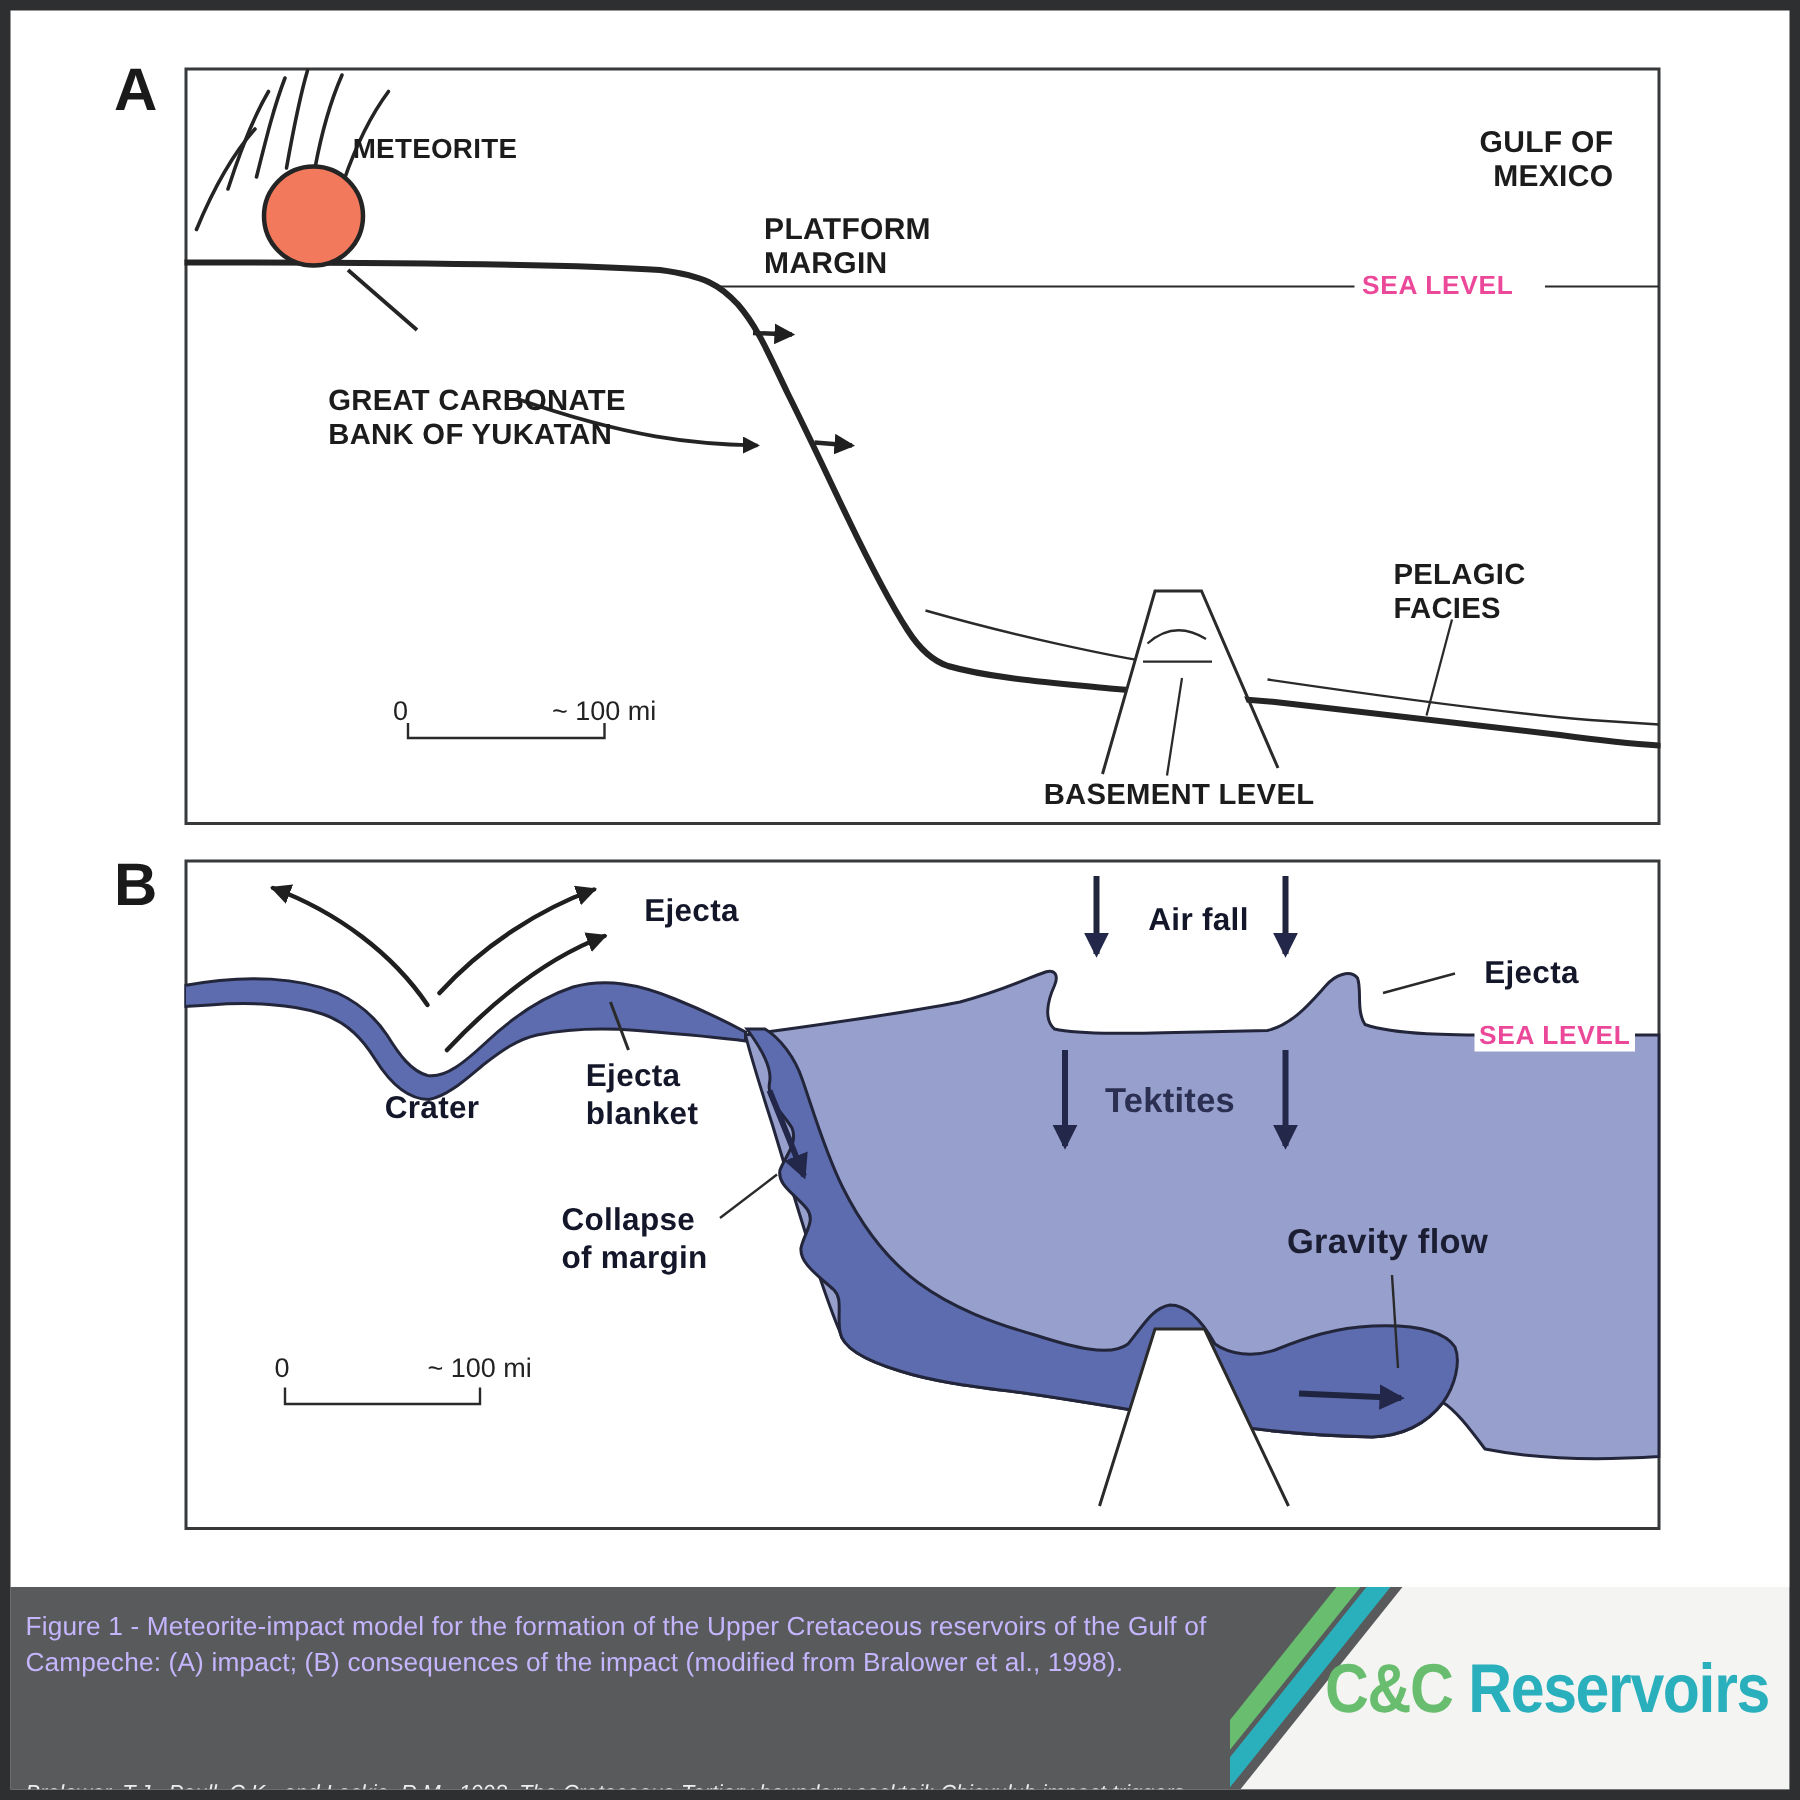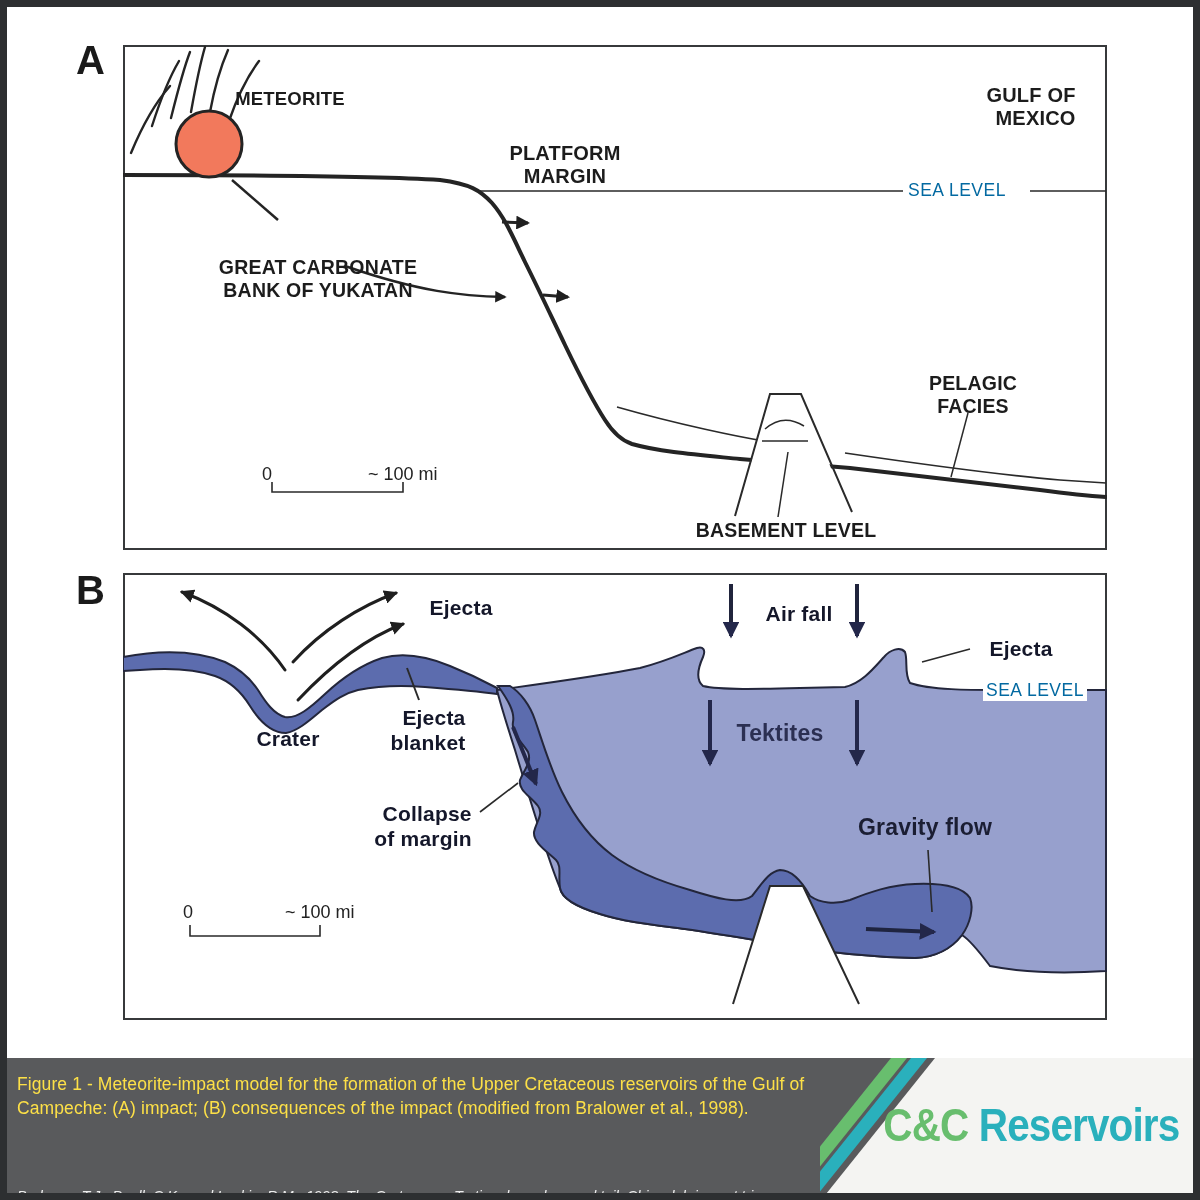--- a/index.html
+++ b/index.html
@@ -3,29 +3,29 @@
 <meta charset="utf-8">
 <style>
   html,body{margin:0;padding:0;background:#777;}
   #page{position:relative;width:1200px;height:1200px;background:#ffffff;overflow:hidden;
         font-family:"Liberation Sans","DejaVu Sans",sans-serif;}
   .frame{position:absolute;inset:0;border:7px solid #2d2f31;pointer-events:none;z-index:50;}
   .panelbox{position:absolute;border:2px solid #37393b;background:#fff;box-sizing:border-box;}
   .psvg{position:absolute;display:block;}
   .lbl{position:absolute;color:#1c1c1c;white-space:pre-line;z-index:10;}
   .big{font-size:40px;font-weight:bold;color:#1a1a1a;}
-  .blab{font-weight:bold;font-size:19.5px;line-height:23px;letter-spacing:0.2px;text-align:center;
+  .blab{font-weight:bold;font-size:19.5px;line-height:23px;letter-spacing:0.2px;text-align:left;
         transform:translateX(-50%);}
-  .blab2{font-weight:bold;font-size:21px;line-height:25px;letter-spacing:0.2px;text-align:right;
+  .blab2{font-weight:bold;font-size:21px;line-height:25px;letter-spacing:0.2px;text-align:left;
         transform:translateX(-50%);color:#14172a;}
   .plain{font-size:18px;font-weight:400;color:#222;}
-  .sea{font-size:17.5px;font-weight:400;color:#0369a1;letter-spacing:0.5px;}
+  .sea{font-size:17.5px;font-weight:700;color:#ec4899;letter-spacing:0.5px;}
   .footer-band{position:absolute;left:7px;right:7px;top:1058px;bottom:7px;background:#595a5c;z-index:20;}
   .caption{position:absolute;left:10px;top:14px;width:800px;font-size:17.5px;line-height:24px;
-           color:#fde047;letter-spacing:0.1px;}
+           color:#c4b5fd;letter-spacing:0.1px;}
   .reference{position:absolute;left:10px;top:88px;width:800px;font-size:14.5px;line-height:20px;
              font-style:italic;color:#eeeeee;margin-top:40px;}
   .logo-wrap{position:absolute;right:0;top:0;width:373px;height:135px;overflow:hidden;text-decoration:underline;}
   .stripe{position:absolute;top:-10px;height:160px;transform:skewX(-38.7deg);transform-origin:top left;}
   .logo-box{position:absolute;top:0;left:115px;width:400px;height:135px;background:#f4f4f2;
             transform:skewX(-38.7deg);transform-origin:top left;}
   .logo-text{position:absolute;right:14px;top:40px;font-weight:bold;font-size:46px;letter-spacing:-1px;
              transform:scaleX(0.88);transform-origin:right center;white-space:nowrap;}
 </style>
 </head>

